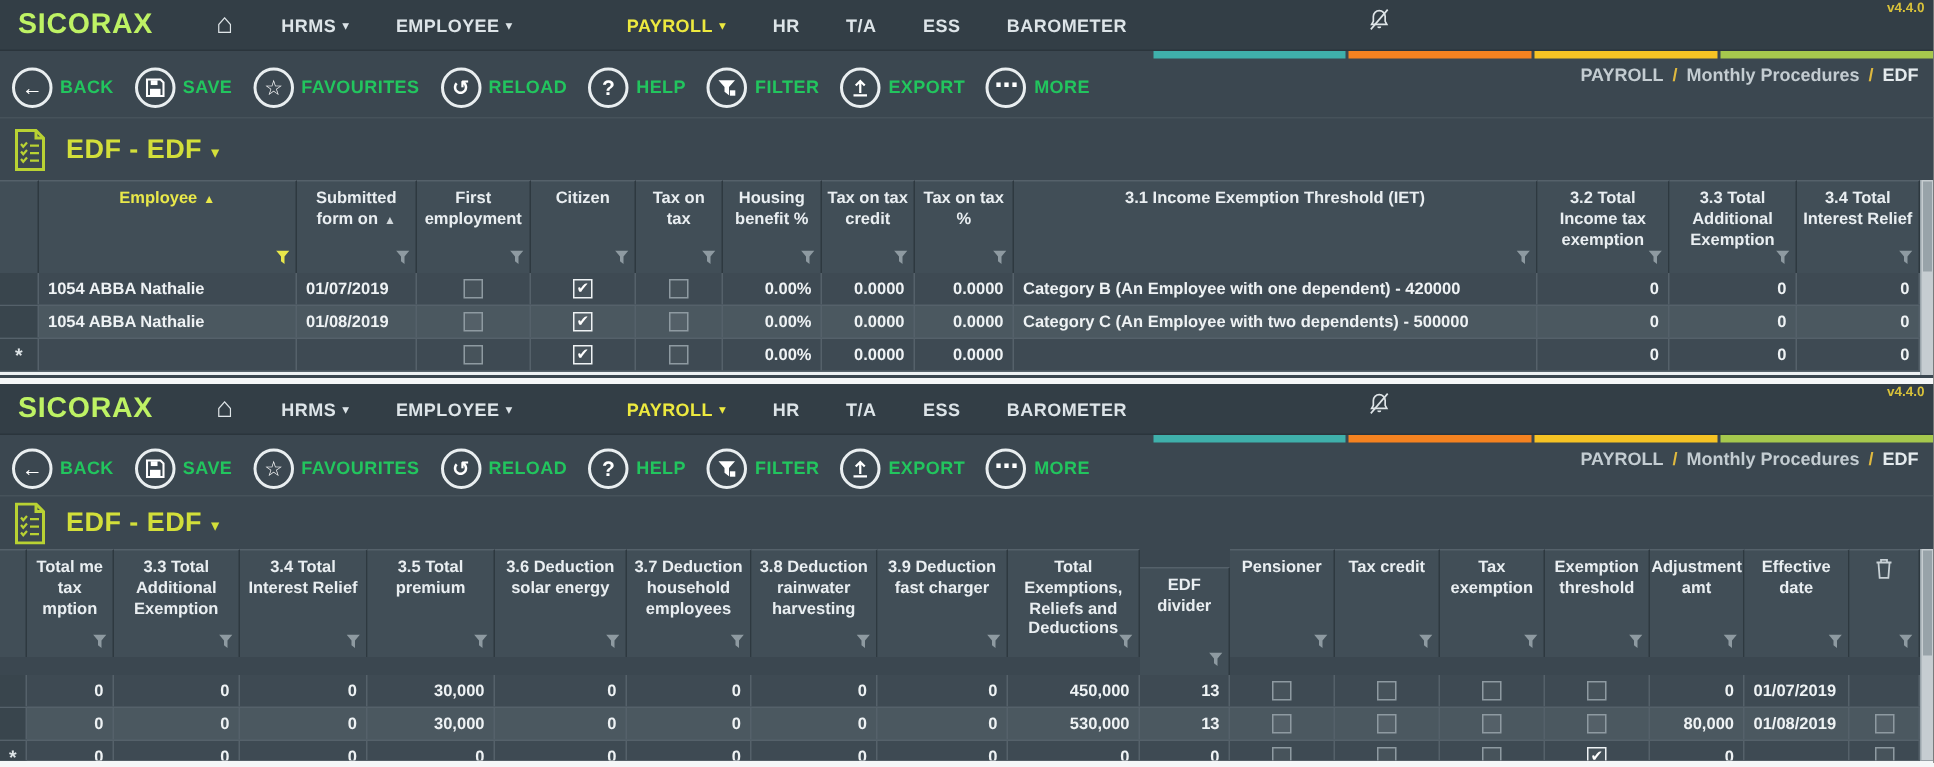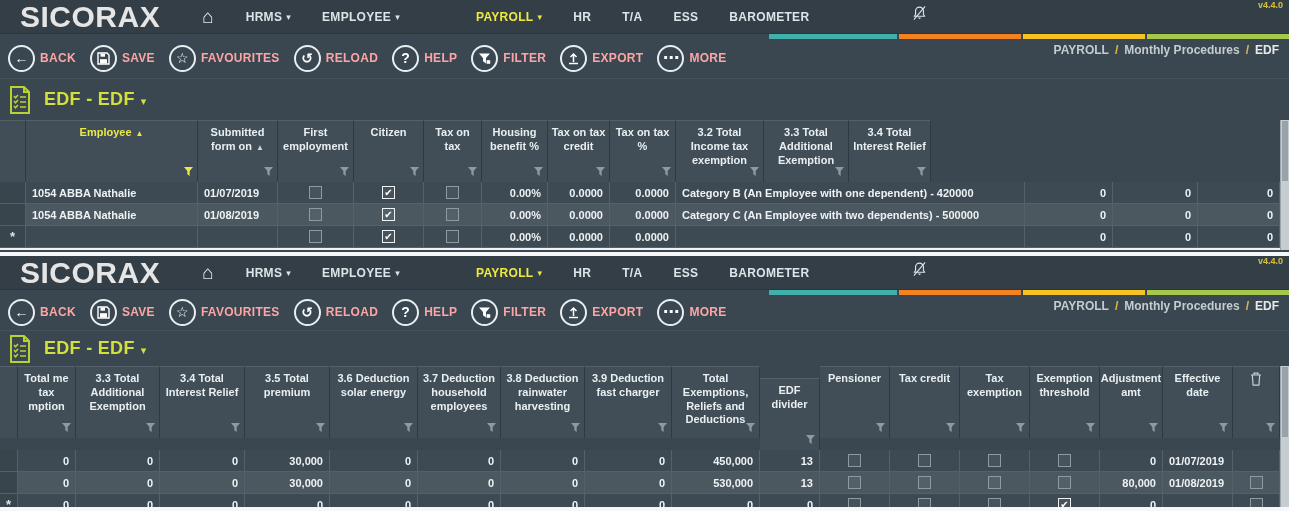--- a/index.html
+++ b/index.html
@@ -6,38 +6,38 @@
   *{box-sizing:border-box;}
   body{font-family:"Liberation Sans","DejaVu Sans",sans-serif;width:1289px;}
   .stage{width:1289px;height:511px;background:#fff;overflow:hidden;}
   .panel{width:1289px;position:relative;background:#3b4750;overflow:hidden;}
   .panel.p1{height:252px;}
   .panel.p2{height:251px;}
   .wsep{height:4px;background:#f5f7f8;width:100%;}
 
   
   .hbar{height:34px;background:#333e46;display:flex;align-items:center;position:relative;border-bottom:1px solid #2b353c;}
-  .logo{color:#e5e5e5;font-weight:bold;font-size:30px;letter-spacing:.5px;margin-left:20px;line-height:1;}
+  .logo{color:#bef264;font-weight:bold;font-size:19px;letter-spacing:.5px;margin-left:12px;line-height:1;}
   .home{color:#dfe5e8;font-size:19px;margin-left:42px;cursor:pointer;line-height:1;}
   .menu{display:flex;align-items:center;margin-left:32px;gap:31px;}
   .mitem{color:#dde4e8;font-size:12px;font-weight:bold;letter-spacing:.3px;cursor:pointer;white-space:nowrap;}
   .mitem.active{color:#ede93f;padding-left:45px;}
   .mitem .caret{font-size:9px;margin-left:4px;position:relative;top:-1px;}
   .bell{position:absolute;left:912px;top:5px;cursor:pointer;}
   .ver{position:absolute;right:6px;top:0;color:#d9c23a;font-size:9px;font-weight:bold;}
 
   
   .tbar{height:44px;position:relative;display:flex;align-items:center;background:#3b4750;}
   .p2 .tbar{height:40px;}
   .segbar{position:absolute;top:0;right:0;height:5px;display:flex;gap:2px;}
   .seg{height:5px;}
   .tbtns{display:flex;align-items:center;margin-left:8px;gap:14px;margin-top:4px;}
   .tbtn{display:flex;align-items:center;gap:5px;cursor:pointer;}
   .tb-circle{width:27px;height:27px;border:2px solid #e9eef0;border-radius:50%;display:flex;align-items:center;justify-content:center;color:#fff;font-size:14px;font-weight:bold;line-height:1;}
-  .tbtn .tlabel{color:#fca5a5;font-size:12px;font-weight:bold;letter-spacing:.3px;}
+  .tbtn .tlabel{color:#22c55e;font-size:12px;font-weight:bold;letter-spacing:.3px;}
   .crumbs{position:absolute;right:10px;top:9px;font-size:12px;font-weight:bold;color:#c3ccd1;white-space:nowrap;}
   .crumbs .sep{color:#dfb93f;margin:0 6px;}
   .crumbs .last{color:#e4eaed;}
 
   
   .trow{height:42px;display:flex;align-items:center;border-top:1px solid #46525a;background:#3b4750;}
   .p2 .trow{height:36px;}
   .doc-icon{margin-left:8px;margin-right:12px;display:flex;}
   .ptitle{color:#d3df3a;font-size:18px;font-weight:bold;letter-spacing:.3px;cursor:pointer;}
   .ptitle .caret{font-size:11px;margin-left:6px;}
@@ -232,20 +232,28 @@
               </span>
             </div>
             <div class="g-cell g-hcell" style="width: 66px;">
               <span class="hlabel">Tax on tax %</span>
               <span class="funnel">
                 <svg width="9" height="9" viewBox="0 0 10 10">
                   <path d="M0 0h10L6.3 4.4V10L3.7 8V4.4z" fill="currentColor"></path>
                 </svg>
               </span>
             </div>
+            <div class="g-cell g-hcell" style="width: 349px;">
+              <span class="hlabel">3.1 Income Exemption Threshold (IET)</span>
+              <span class="funnel">
+                <svg width="9" height="9" viewBox="0 0 10 10">
+                  <path d="M0 0h10L6.3 4.4V10L3.7 8V4.4z" fill="currentColor"></path>
+                </svg>
+              </span>
+            </div>
             <div class="g-cell g-hcell" style="width: 88px;">
               <span class="hlabel">3.2 Total Income tax exemption</span>
               <span class="funnel">
                 <svg width="9" height="9" viewBox="0 0 10 10">
                   <path d="M0 0h10L6.3 4.4V10L3.7 8V4.4z" fill="currentColor"></path>
                 </svg>
               </span>
             </div>
             <div class="g-cell g-hcell" style="width: 85px;">
               <span class="hlabel">3.3 Total Additional Exemption</span>

